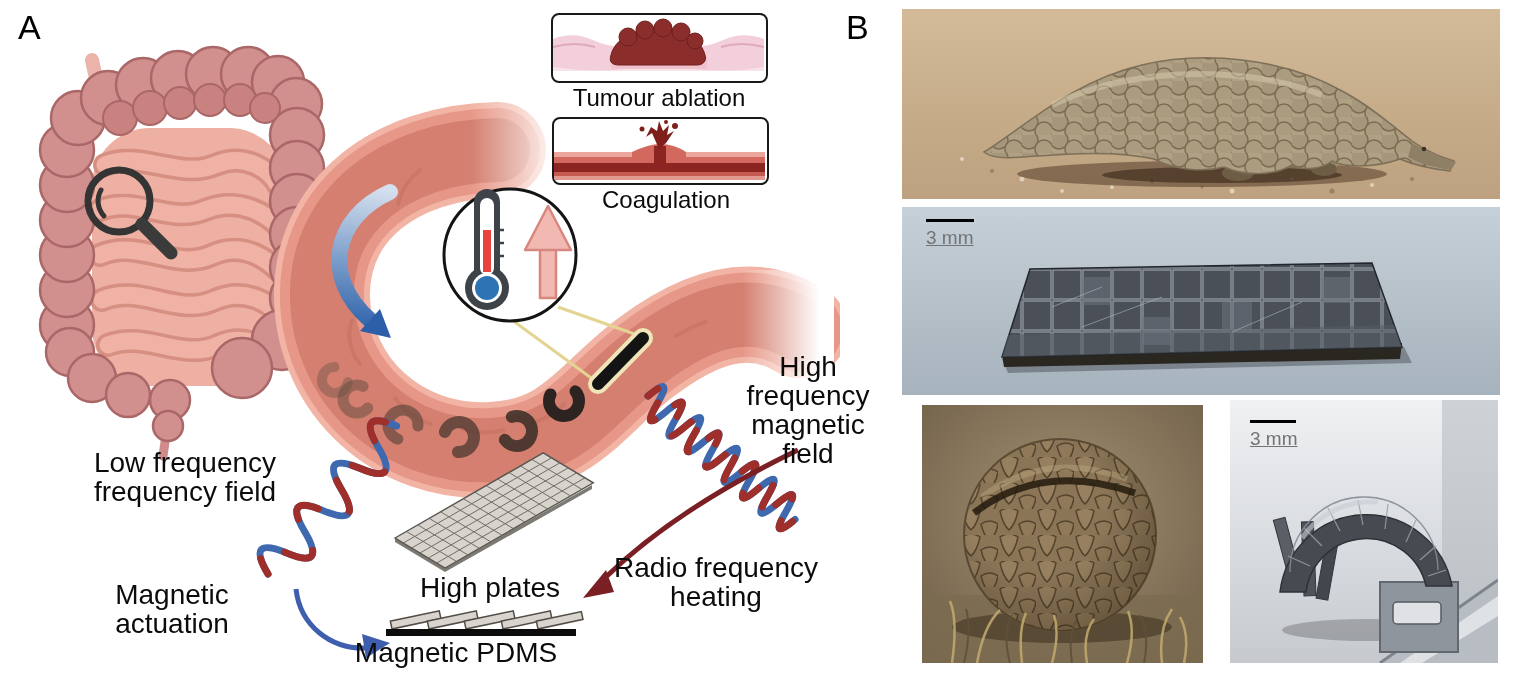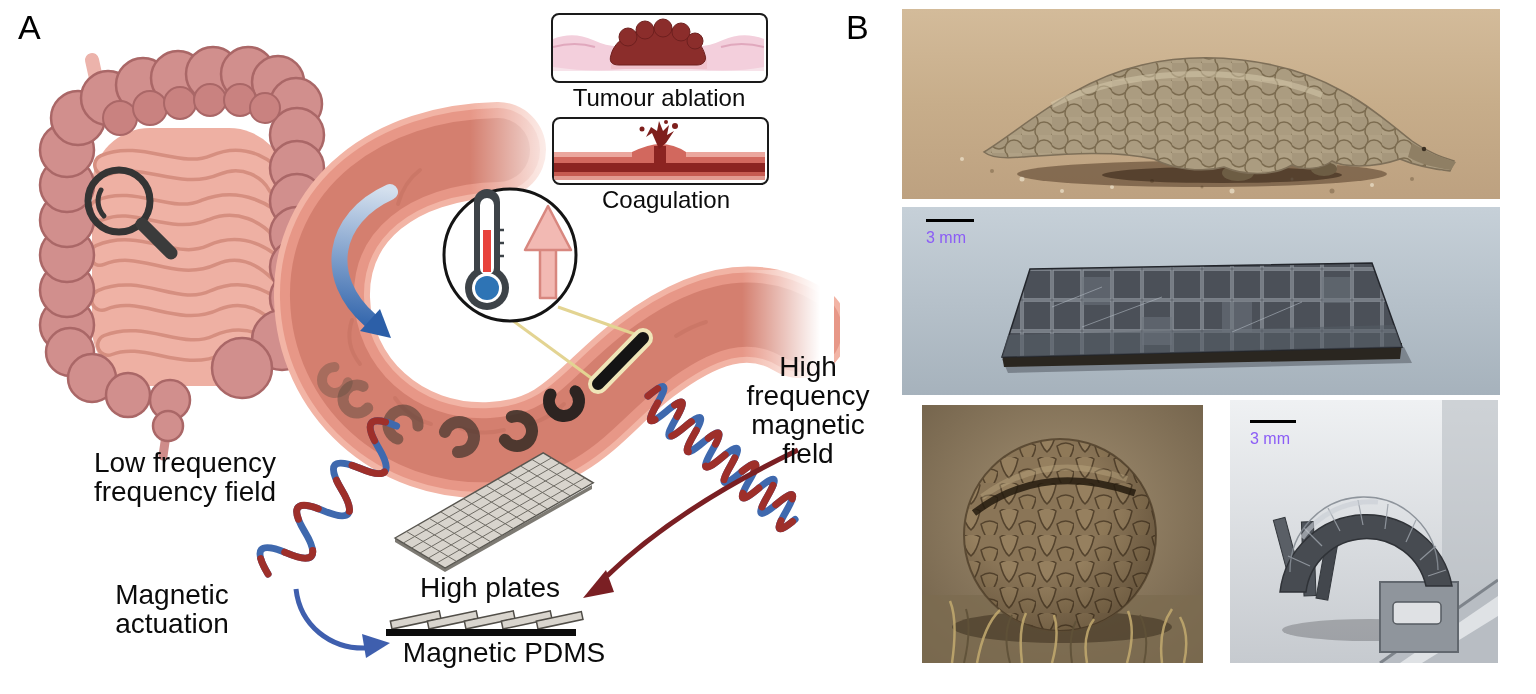--- a/index.html
+++ b/index.html
@@ -5,21 +5,21 @@
   html,body{margin:0;padding:0;background:#fff;font-family:"Liberation Sans",sans-serif;}
   .figure{position:relative;width:1536px;height:694px;background:#ffffff;overflow:hidden;}
   .panel-letter{position:absolute;font-size:34px;color:#000;}
   .dlabel{position:absolute;font-size:28px;line-height:29px;color:#0b0b0b;text-align:center;
           white-space:pre-line;transform:translateX(-50%);}
   .inset{position:absolute;border:2.5px solid #1a1a1a;border-radius:8px;background:#fff;overflow:hidden;}
   .inset svg{display:block;}
   .inset-label{position:absolute;font-size:24px;color:#0b0b0b;text-align:center;transform:translateX(-50%);}
   .photo{position:absolute;overflow:hidden;}
   .photo svg{display:block;}
-  .scalebar{position:absolute;color:#8b5cf6;font-size:16px;line-height:22px;}
+  .scalebar{position:absolute;color:#737373;font-size:19px;line-height:22px;text-decoration:underline;}
   .scalebar .bar{width:48px;height:3px;background:#000;margin-bottom:5px;}
   .schematic{position:absolute;left:0;top:0;}
 </style>
 </head>
 <body>
 
 <div class="figure">
 
   <div class="panel-letter" style="left:18px;top:8px;">A</div>
 
@@ -252,22 +252,24 @@
   <div class="inset-label" style="left:666px;top:186px;">Coagulation</div>
 
   <div class="dlabel" style="left:185px;top:448px;">Low frequency
 frequency field</div>
   <div class="dlabel" style="left:172px;top:580px;">Magnetic
 actuation</div>
   <div class="dlabel" style="left:808px;top:352px;">High
 frequency
 magnetic
 field</div>
+  <div class="dlabel" style="left:716px;top:553px;">Radio frequency
+heating</div>
   <div class="dlabel" style="left:490px;top:573px;">High plates</div>
-  <div class="dlabel" style="left:504px;top:638px;text-align:center;">Magnetic PDMS</div>
+  <div class="dlabel" style="left:456px;top:638px;text-align:center;">Magnetic PDMS</div>
 
   <div class="panel-letter" style="left:846px;top:8px;">B</div>
 
   <div class="photo" style="left:902px;top:9px;width:598px;height:190px;">
     <svg width="598" height="190" viewBox="0 0 598 190">
       <defs>
         <linearGradient id="sand" x1="0" y1="0" x2="0" y2="1">
           <stop offset="0" stop-color="#d3bb9a"></stop>
             <stop offset="0.5" stop-color="#c7ad8a"></stop>
           <stop offset="1" stop-color="#bda180"></stop>

